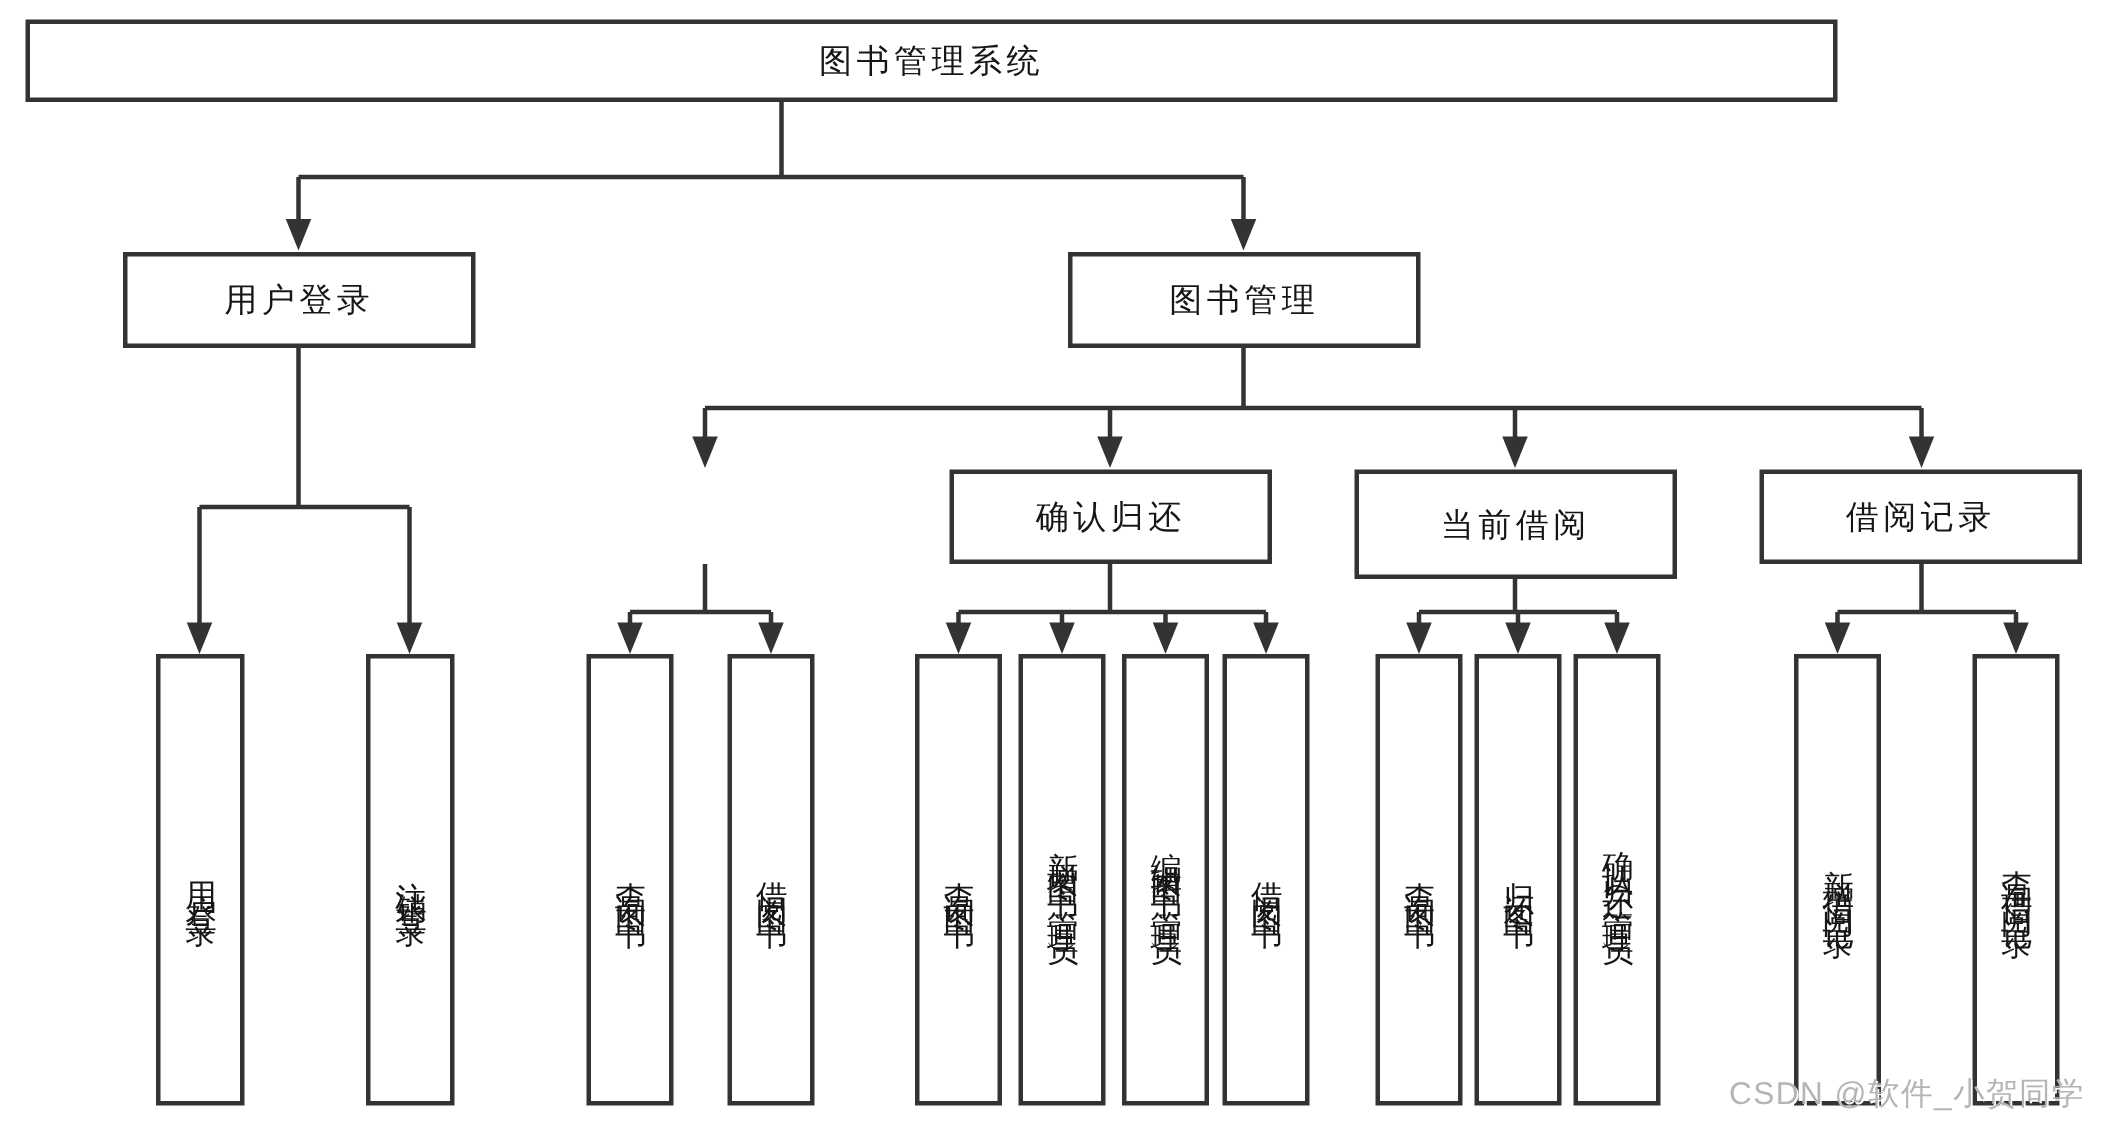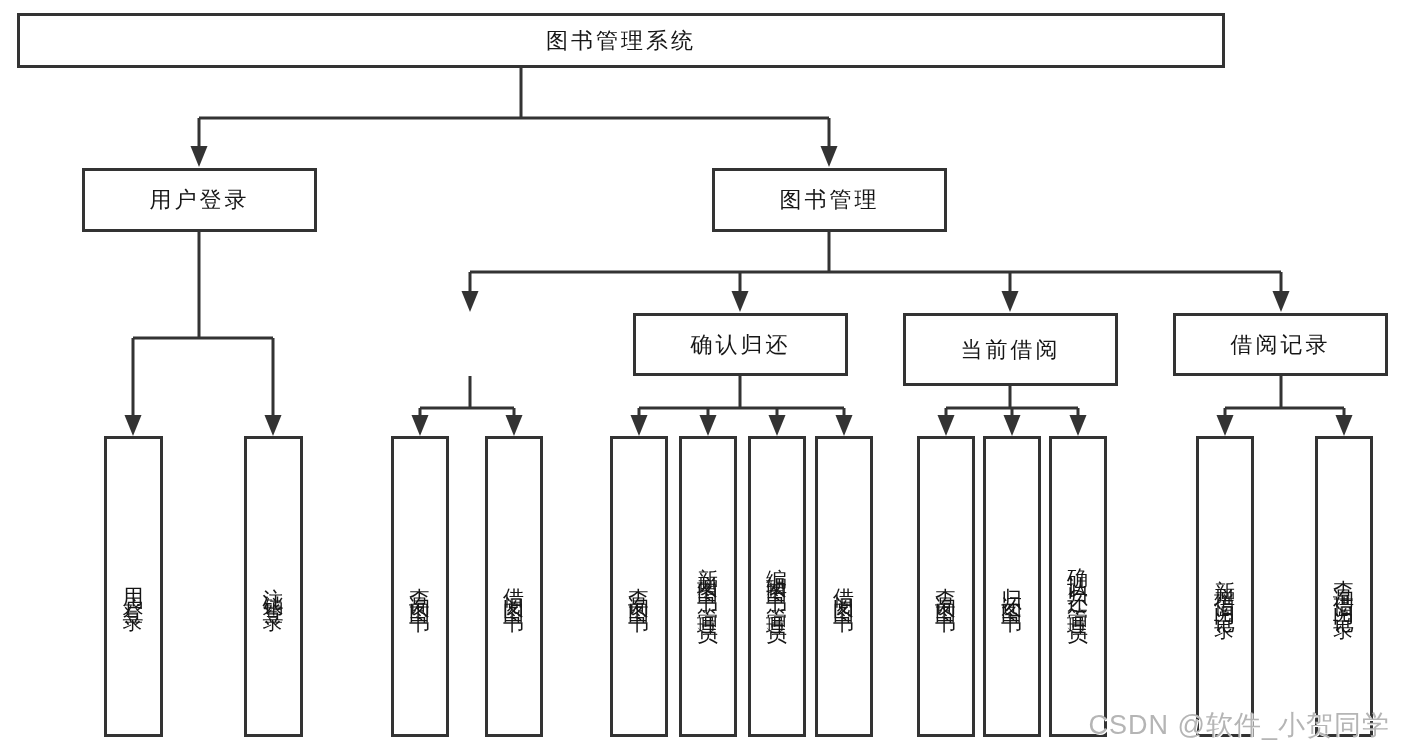--- a/index.html
+++ b/index.html
@@ -44,21 +44,21 @@
     font-size: 21px;
     letter-spacing: 8px;
     line-height: 1;
     color: #161616;
   }
 
   .watermark {
     position: absolute;
     right: 15px;
     bottom: 4px;
-    font-size: 27px;
+    font-size: 21px;
     color: #b5b5b5;
     letter-spacing: 1px;
     text-shadow: 1px 1px 0 #ffffff;
     white-space: nowrap;
   }
 </style>
 </head>
 <body>
 
 <div class="canvas">

